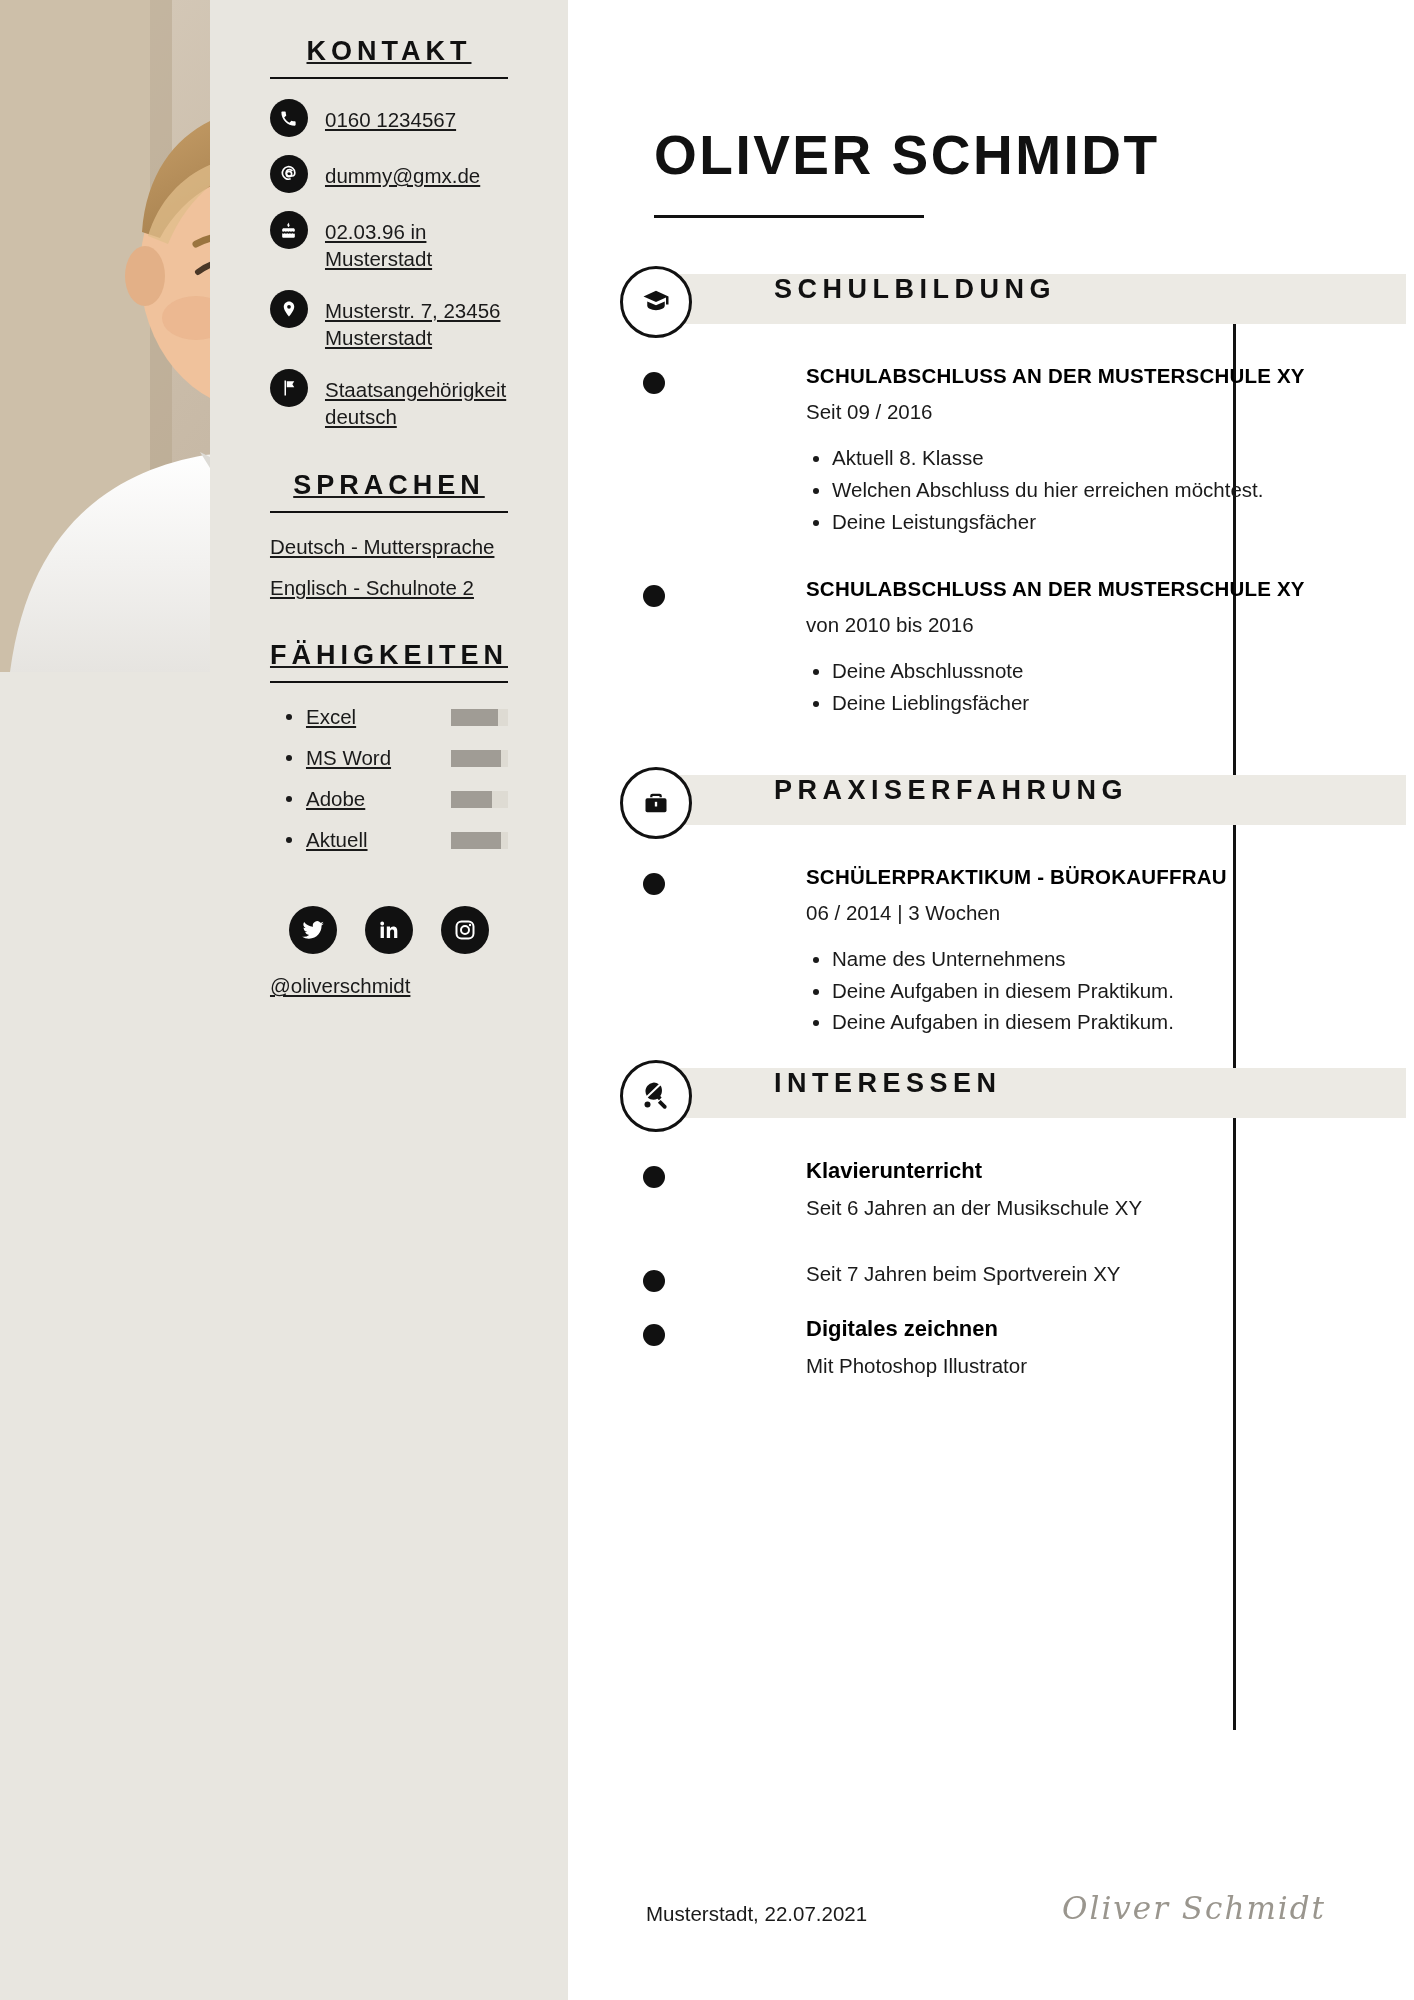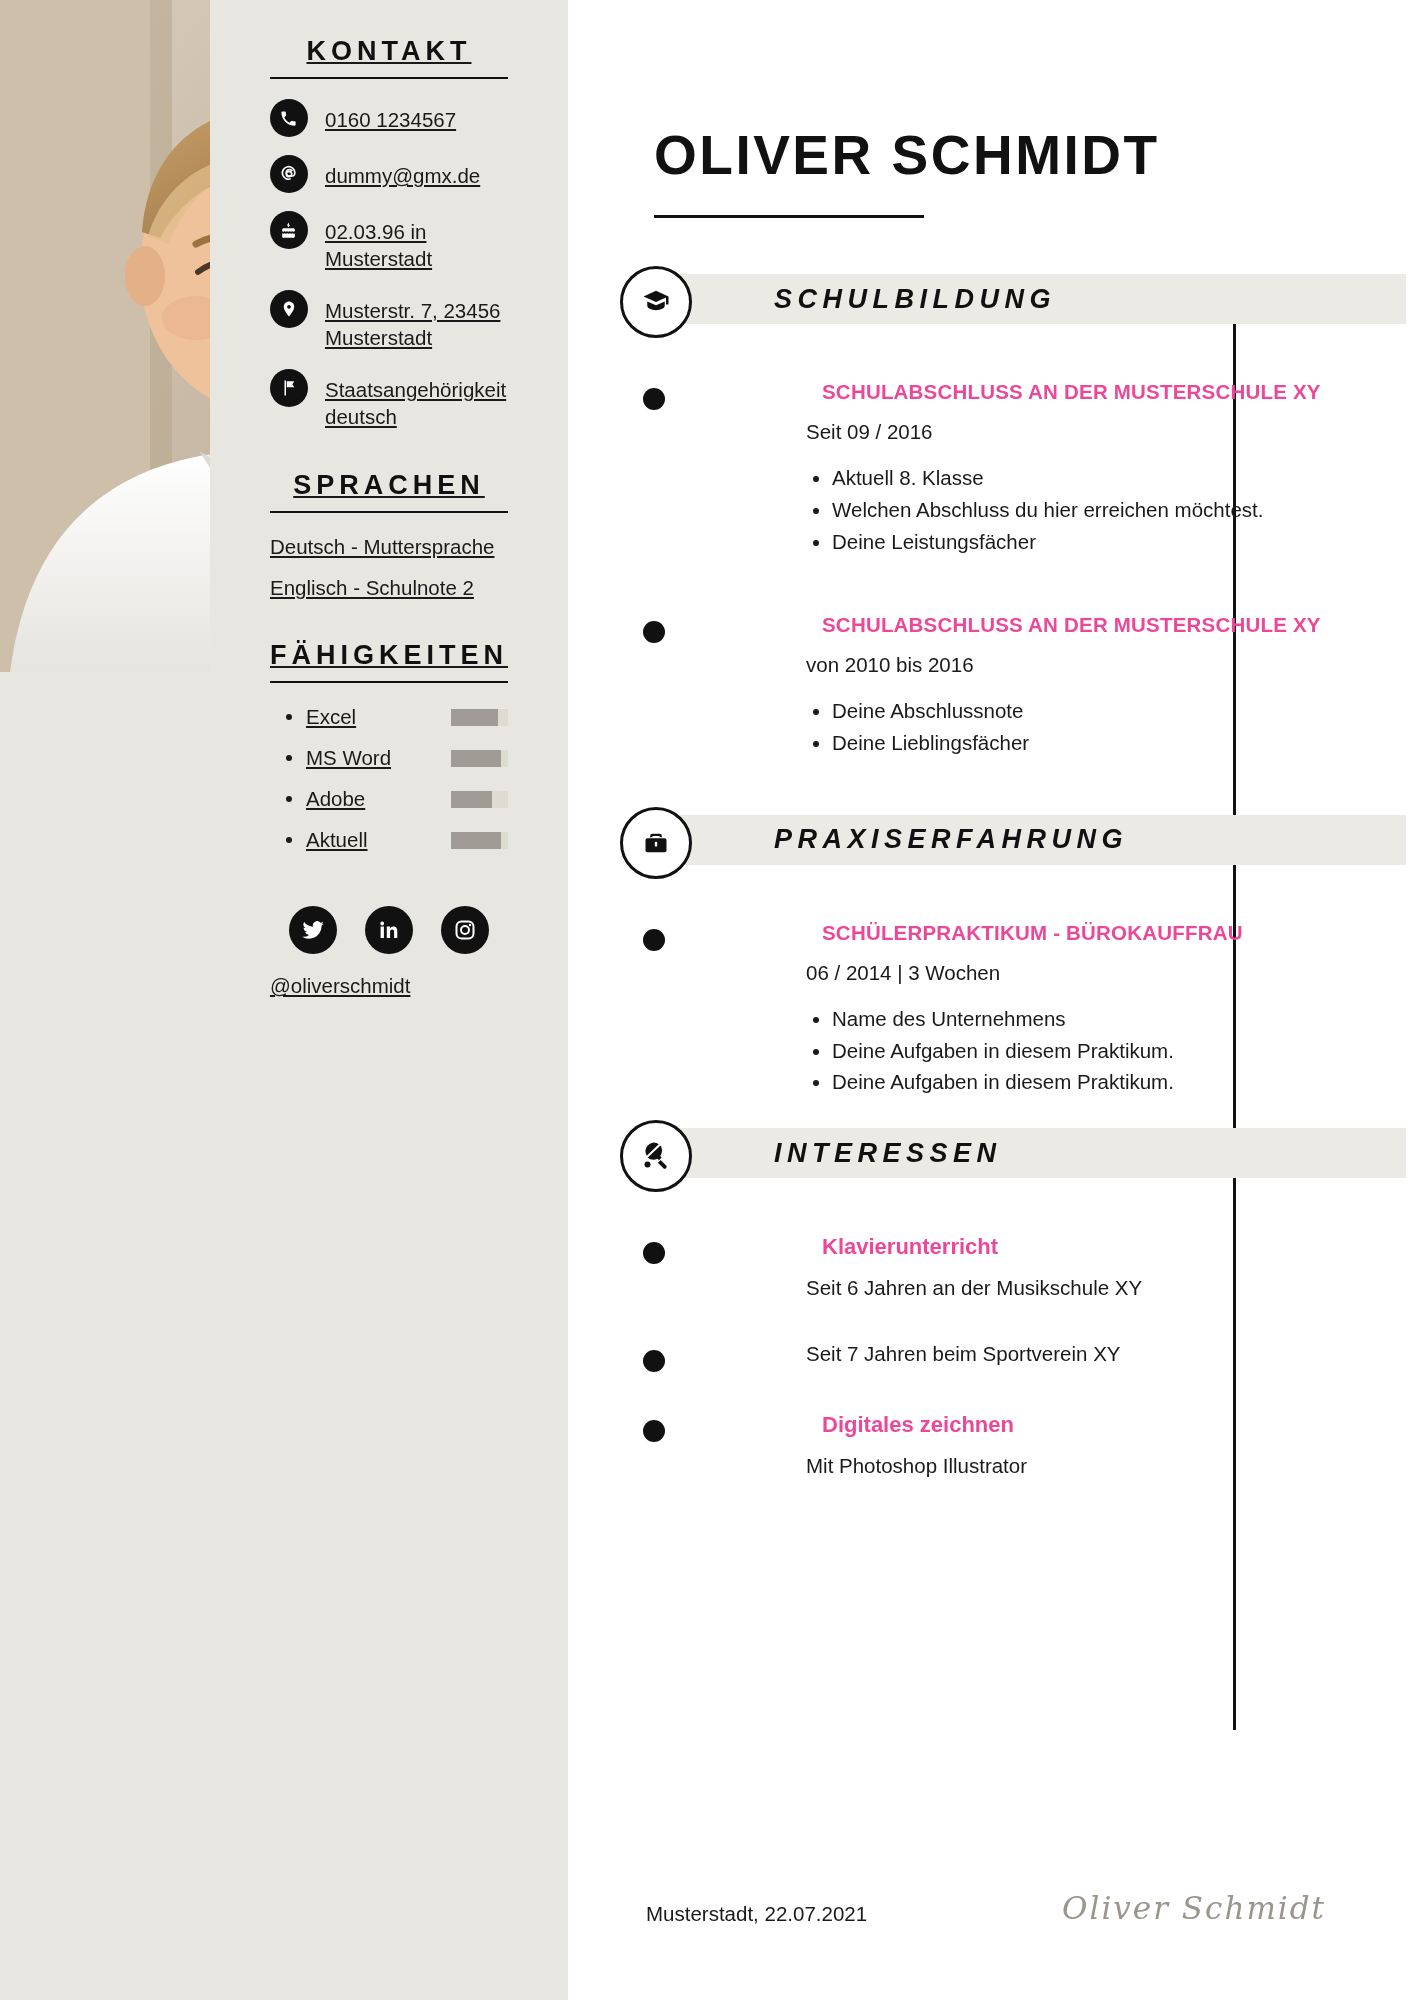--- a/index.html
+++ b/index.html
@@ -176,22 +176,21 @@
     width: 3px;
     background: #111;
   }
 
   .band {
     position: relative;
     margin-left: 78px;
     height: 50px;
     background: #eceae4;
     display: flex;
-    align-items: center;
-    font-style: italic;
+    align-items: flex-start;
   }
   .band-title {
     font-size: 27px;
     font-weight: bold;
     letter-spacing: 5.5px;
     margin-left: 120px;
     color: #111;
   }
   .band-icon {
     position: absolute;
@@ -219,22 +218,22 @@
     top: 8px;
     width: 22px; height: 22px;
     border-radius: 50%;
     background: #111;
     z-index: 3;
   }
   .entry-title {
     font-size: 20.5px;
     font-weight: bold;
     letter-spacing: 0.2px;
-    color: #ec4899;
-    margin: 16px;
+    color: #000000;
+    margin: 0;
   }
   .entry-title.big {
     font-size: 22px;
     letter-spacing: 0;
   }
   .entry-sub {
     font-size: 20.5px;
     color: #1a1a1a;
     margin: 12px 0 0 0;
   }

